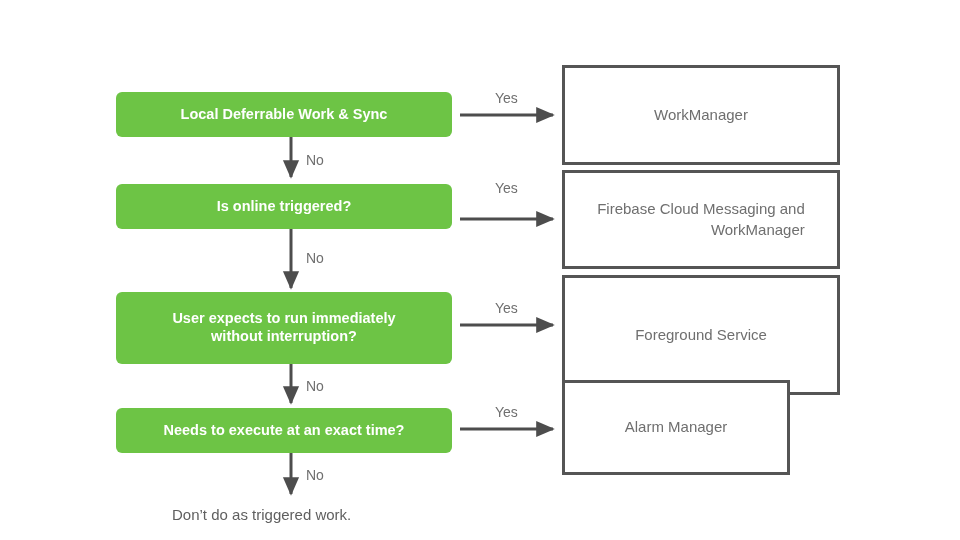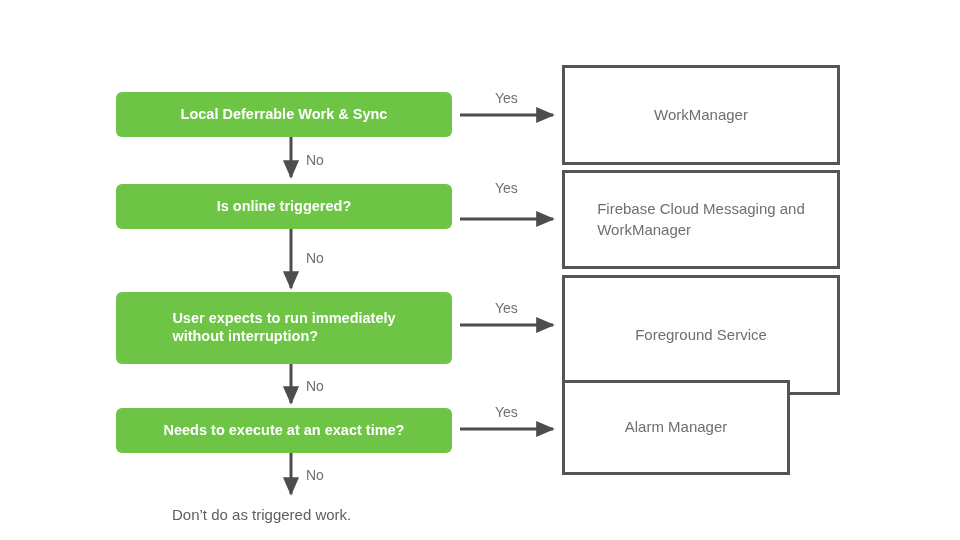--- a/index.html
+++ b/index.html
@@ -39,34 +39,35 @@
   .decision {
     position: absolute;
     background: #6DC445;
     border-radius: 6px;
     color: #ffffff;
     font-size: 14.5px;
     font-weight: bold;
     display: flex;
     align-items: center;
     justify-content: center;
+    text-align: center;
     line-height: 1.22;
     box-sizing: border-box;
     padding: 20px 10px;
   }
   .outcome {
     position: absolute;
     background: #ffffff;
     border: 3px solid #555555;
     color: #6f6f6f;
     font-size: 15px;
     display: flex;
     align-items: center;
     justify-content: center;
-    text-align: left;
+    text-align: right;
     line-height: 1.35;
     box-sizing: border-box;
     padding: 4px 14px;
   }
   .edge-label {
     position: absolute;
     font-size: 14px;
     color: #6f6f6f;
     white-space: nowrap;
   }

